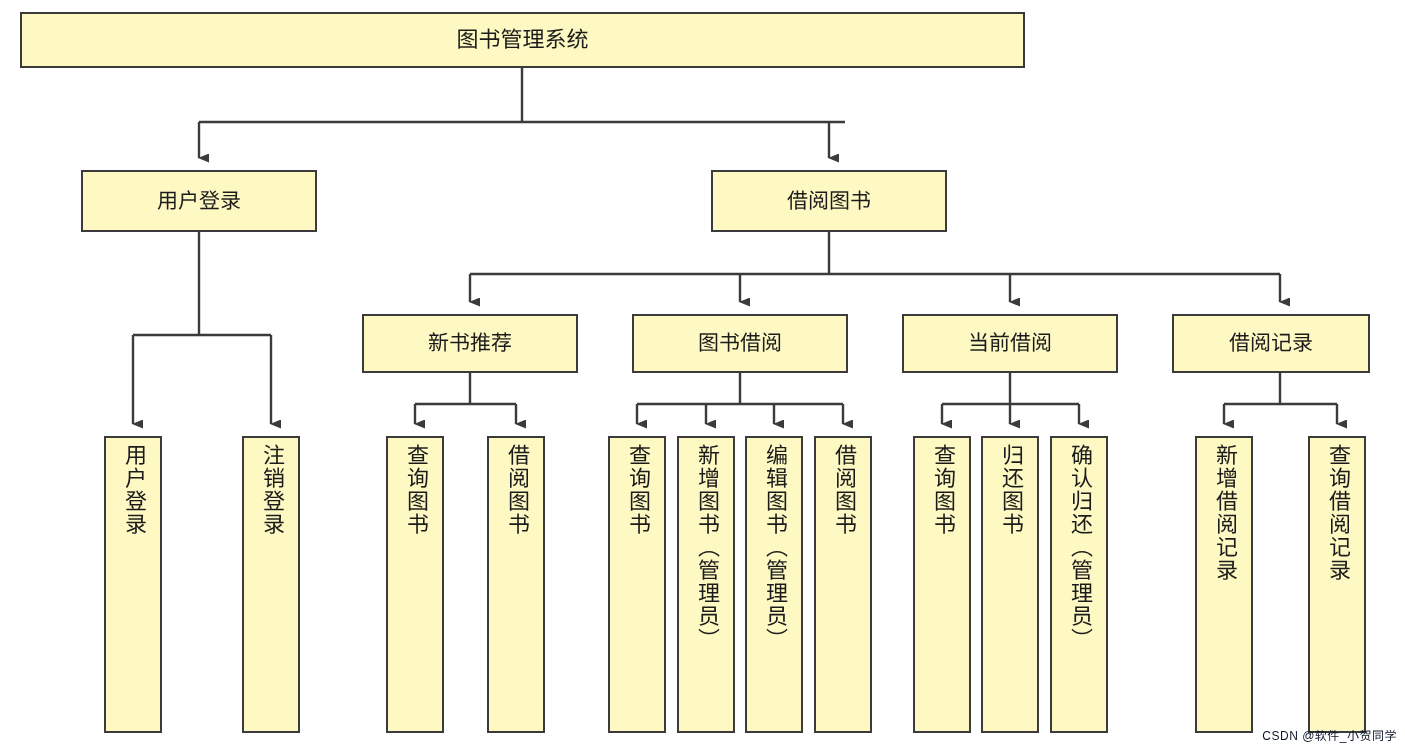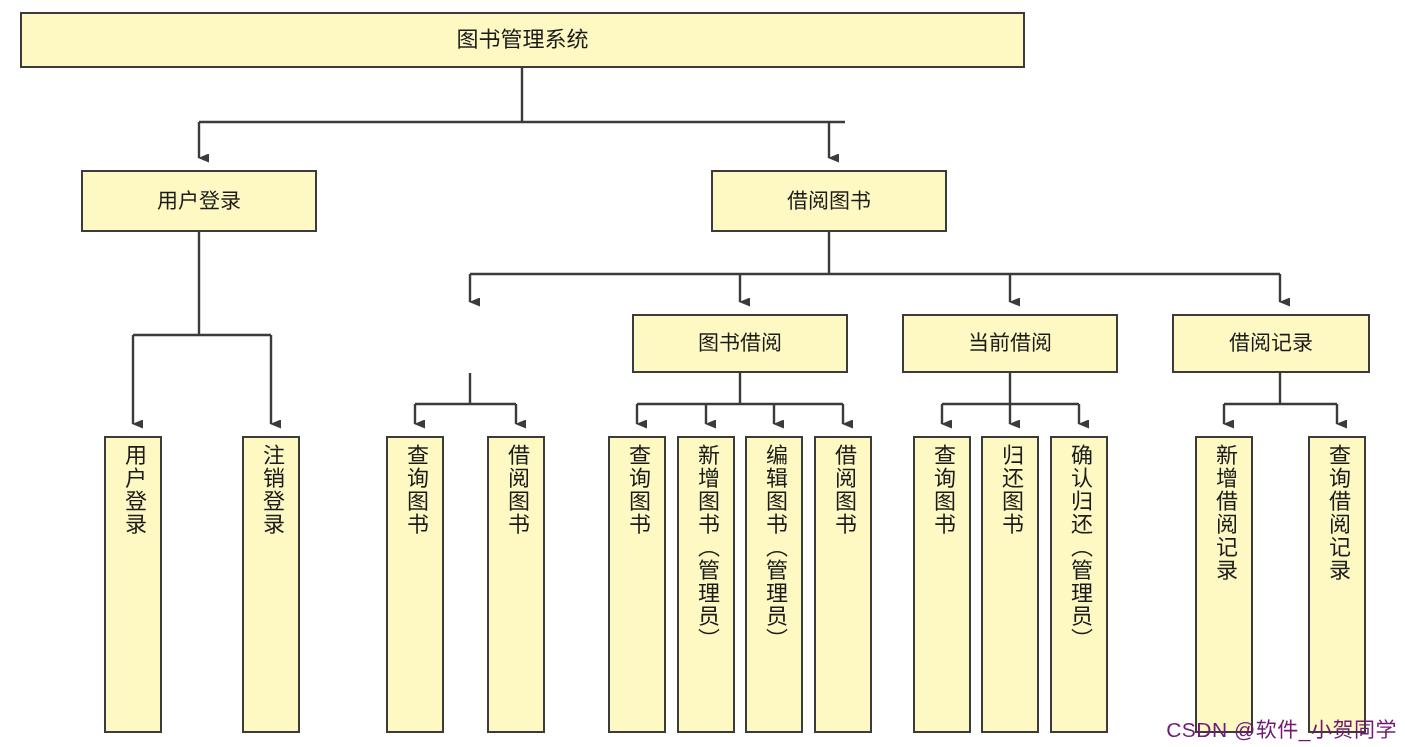--- a/index.html
+++ b/index.html
@@ -64,22 +64,22 @@
     font-size: 22px;
     letter-spacing: 1px;
     line-height: 1;
     white-space: normal;
   }
   
   #watermark {
     position: absolute;
     right: 8px;
     bottom: 4px;
-    font-size: 21px;
-    color: #701a75;
+    font-size: 12px;
+    color: #0f172a;
     letter-spacing: 0.5px;
     white-space: nowrap;
     user-select: none;
     margin-left: 32px;
   }
 </style>
 </head>
 <body>
 
 <div id="diagram-root">
@@ -140,20 +140,23 @@
     <span class="node-label">图书管理系统</span>
   </div>
 
   <div class="node horizontal" style="left:81px; top:170px; width:236px; height:62px;">
     <span class="node-label">用户登录</span>
   </div>
   <div class="node horizontal" style="left:711px; top:170px; width:236px; height:62px;">
     <span class="node-label">借阅图书</span>
   </div>
 
+  <div class="node horizontal" style="left:362px; top:314px; width:216px; height:59px;">
+    <span class="node-label">新书推荐</span>
+  </div>
   <div class="node horizontal" style="left:632px; top:314px; width:216px; height:59px;">
     <span class="node-label">图书借阅</span>
   </div>
   <div class="node horizontal" style="left:902px; top:314px; width:216px; height:59px;">
     <span class="node-label">当前借阅</span>
   </div>
   <div class="node horizontal" style="left:1172px; top:314px; width:198px; height:59px;">
     <span class="node-label">借阅记录</span>
   </div>
 

